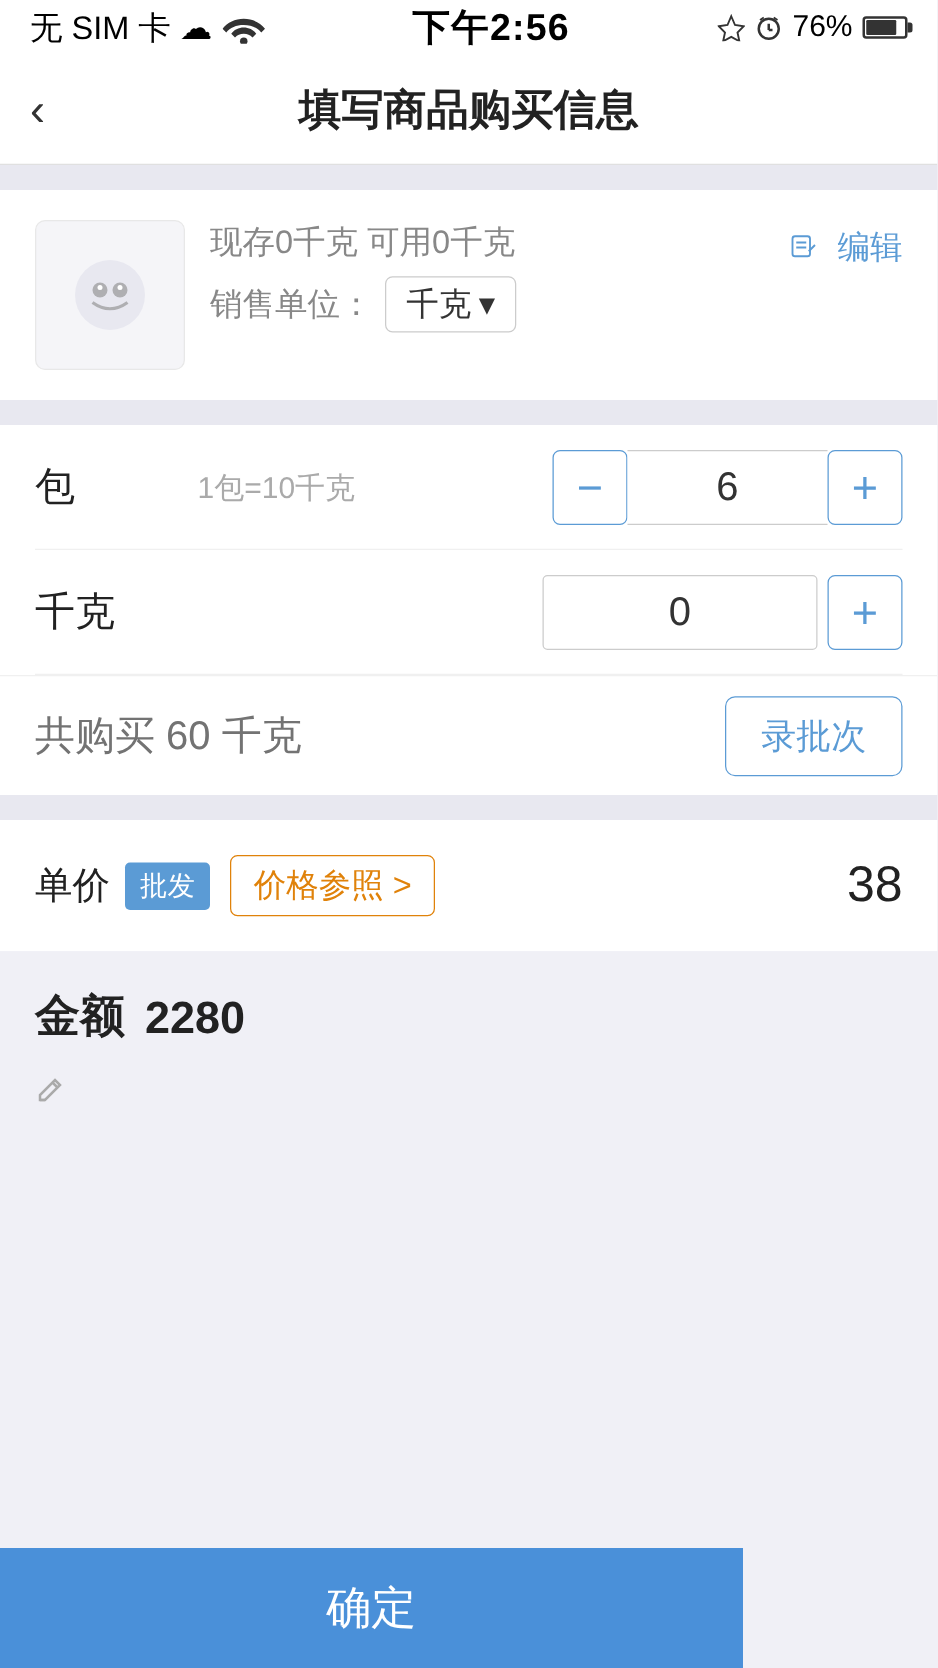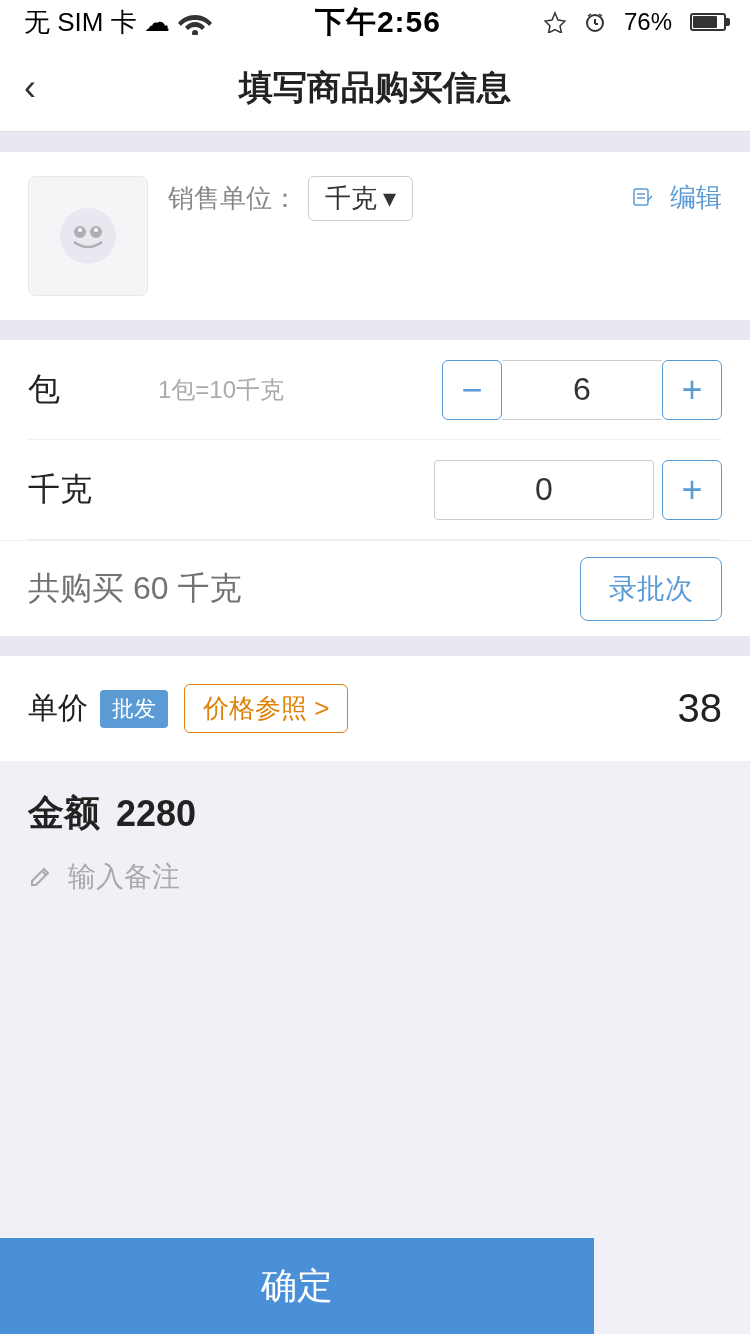--- a/index.html
+++ b/index.html
@@ -20,21 +20,21 @@
       background: #fff;
       display: flex;
       align-items: center;
       justify-content: space-between;
       padding: 0 24px;
       font-size: 28px;
       font-weight: 500;
     }
     .status-bar .left { display: flex; align-items: center; gap: 8px; font-size: 26px; }
     .status-bar .center { font-size: 30px; font-weight: 600; letter-spacing: 1px; }
-    .status-bar .right { display: flex; align-items: center; gap: 18px; font-size: 24px; }
+    .status-bar .right { display: flex; align-items: center; gap: 8px; font-size: 24px; }
     .battery-body {
       width: 36px; height: 18px; border: 2px solid #333; border-radius: 3px;
       position: relative;
     }
     .battery-body::after {
       content: '';
       position: absolute; right: -6px; top: 50%; transform: translateY(-50%);
       width: 4px; height: 8px; background: #333; border-radius: 0 2px 2px 0;
     }
     .battery-fill {
@@ -280,20 +280,21 @@
     <svg viewBox="0 0 60 60">
       <circle cx="30" cy="30" r="28" fill="#e8e8f0"></circle>
       <circle cx="22" cy="26" r="6" fill="#888" opacity="0.6"></circle>
       <circle cx="38" cy="26" r="6" fill="#888" opacity="0.6"></circle>
       <path d="M16 36 Q30 46 44 36" stroke="#888" stroke-width="2.5" fill="none" opacity="0.6"></path>
       <circle cx="22" cy="24" r="2" fill="#fff"></circle>
       <circle cx="38" cy="24" r="2" fill="#fff"></circle>
     </svg>
   </div>
   <div class="product-info">
+    <div class="product-stock">现存0千克   可用0千克</div>
     <div class="product-unit-row">
       <span>销售单位：</span>
       <div class="unit-select">
         <span>千克</span>
         <span>▾</span>
       </div>
     </div>
   </div>
   <div class="edit-btn">
     <svg width="22" height="22" viewBox="0 0 22 22">
@@ -348,21 +349,20 @@
   <div class="amount-row">
     <span>金额</span>
     <span>2280</span>
   </div>
   <div class="note-row">
     <svg width="28" height="28" viewBox="0 0 28 28">
       <path d="M4 22 L4 18 L16 6 L20 10 L8 22 Z" fill="none" stroke="#aaa" stroke-width="2"></path>
       <line x1="14" y1="8" x2="18" y2="12" stroke="#aaa" stroke-width="2"></line>
       <line x1="4" y1="22" x2="8" y2="22" stroke="#aaa" stroke-width="2"></line>
     </svg>
-    <span>输入备注</span>
   </div>
 </div>
 
 <div style="height:300px; background:#f0f0f6;"></div>
 
 <div class="bottom-btn">
   <span>确定</span>
 </div>
 
 </body></html>

